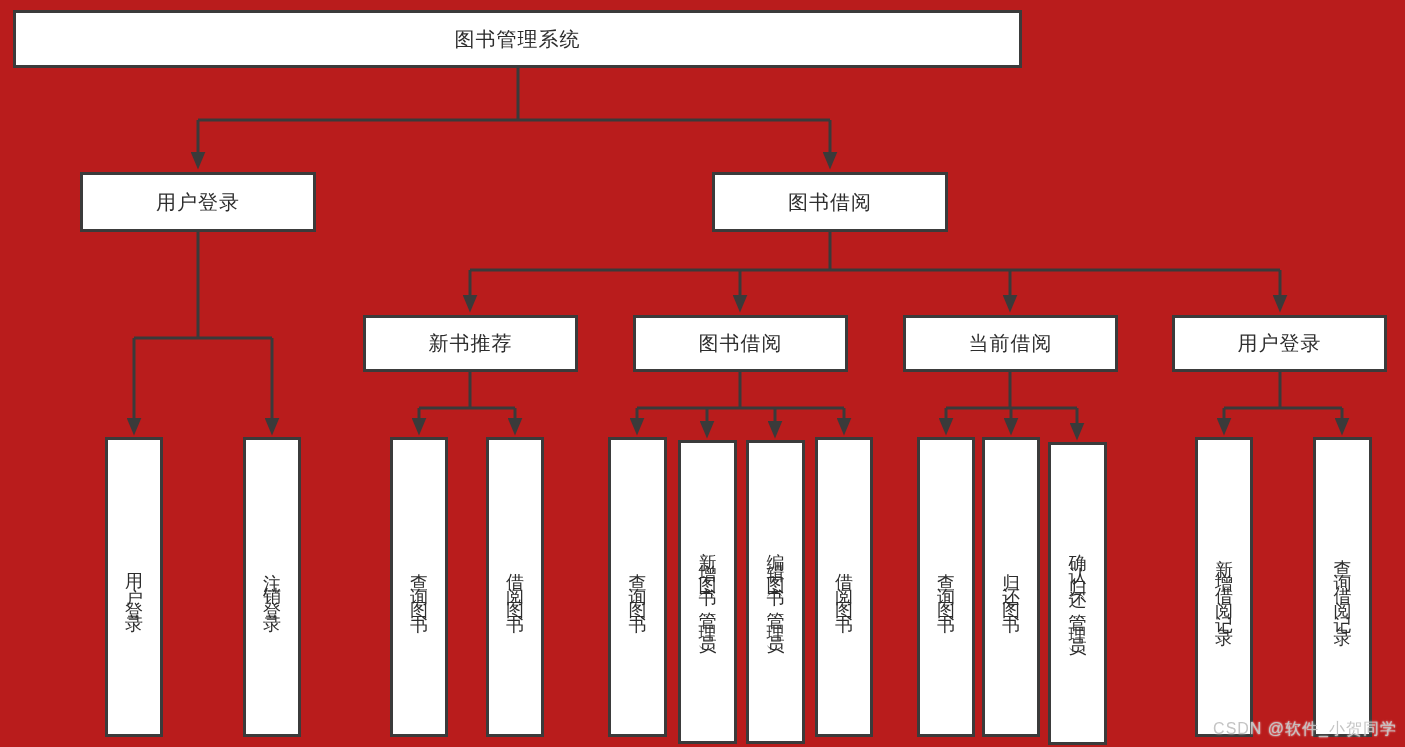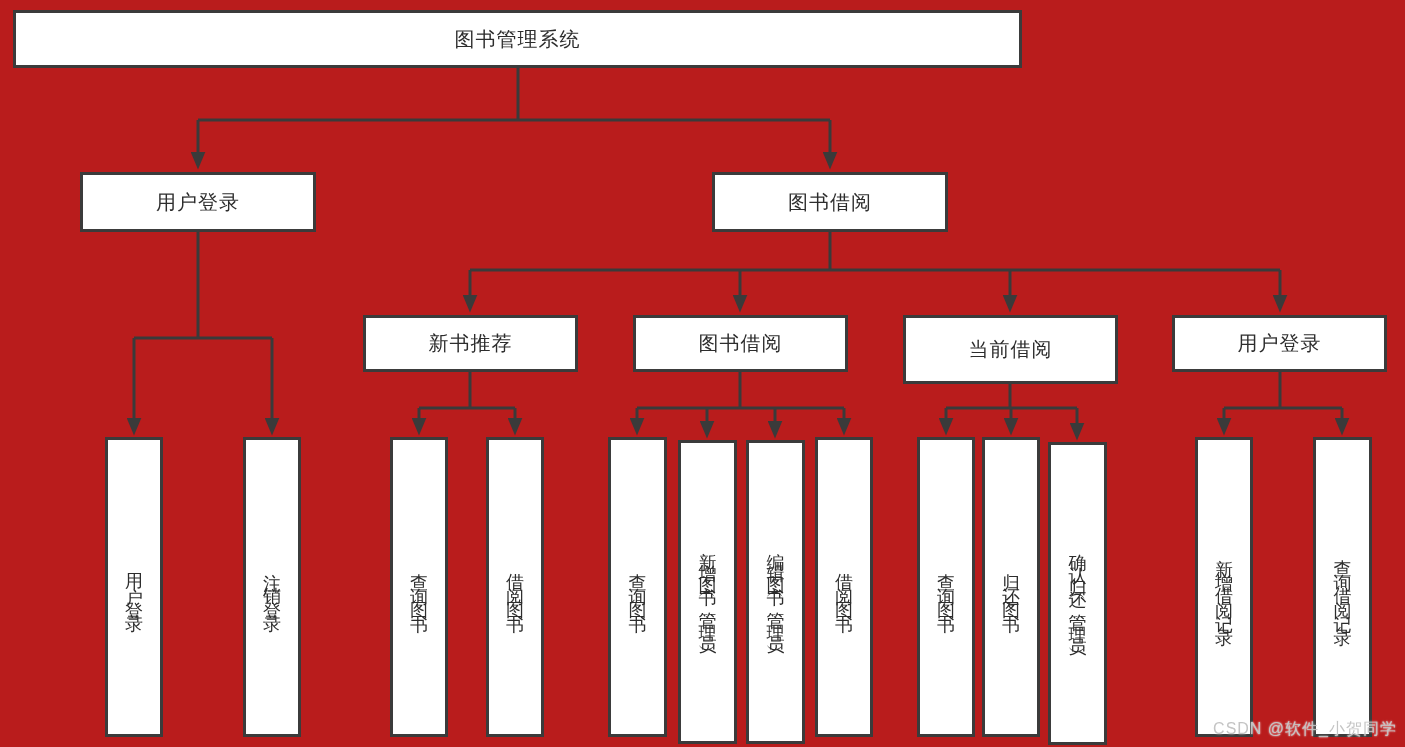--- a/index.html
+++ b/index.html
@@ -32,21 +32,21 @@
     line-height: 1;
   }
   .v.dense { letter-spacing: 12px; }
 
   
   .b-root   { left:13px;   top:10px;  width:1009px; height:58px; }
   .b-l2a    { left:80px;   top:172px; width:236px;  height:60px; }
   .b-l2b    { left:712px;  top:172px; width:236px;  height:60px; }
   .b-l3a    { left:363px;  top:315px; width:215px;  height:57px; }
   .b-l3b    { left:633px;  top:315px; width:215px;  height:57px; }
-  .b-l3c    { left:903px;  top:315px; width:215px;  height:69px; }
+  .b-l3c    { left:903px;  top:315px; width:215px;  height:57px; }
   .b-l3d    { left:1172px; top:315px; width:215px;  height:57px; }
 
   .b-ul1    { left:105px;  top:437px; width:58px; height:300px; }
   .b-ul2    { left:243px;  top:437px; width:58px; height:300px; }
 
   .b-nr1    { left:390px;  top:437px; width:58px; height:300px; }
   .b-nr2    { left:486px;  top:437px; width:58px; height:300px; }
 
   .b-bb1    { left:608px;  top:437px; width:59px; height:300px; }
   .b-bb2    { left:678px;  top:440px; width:59px; height:304px; }

